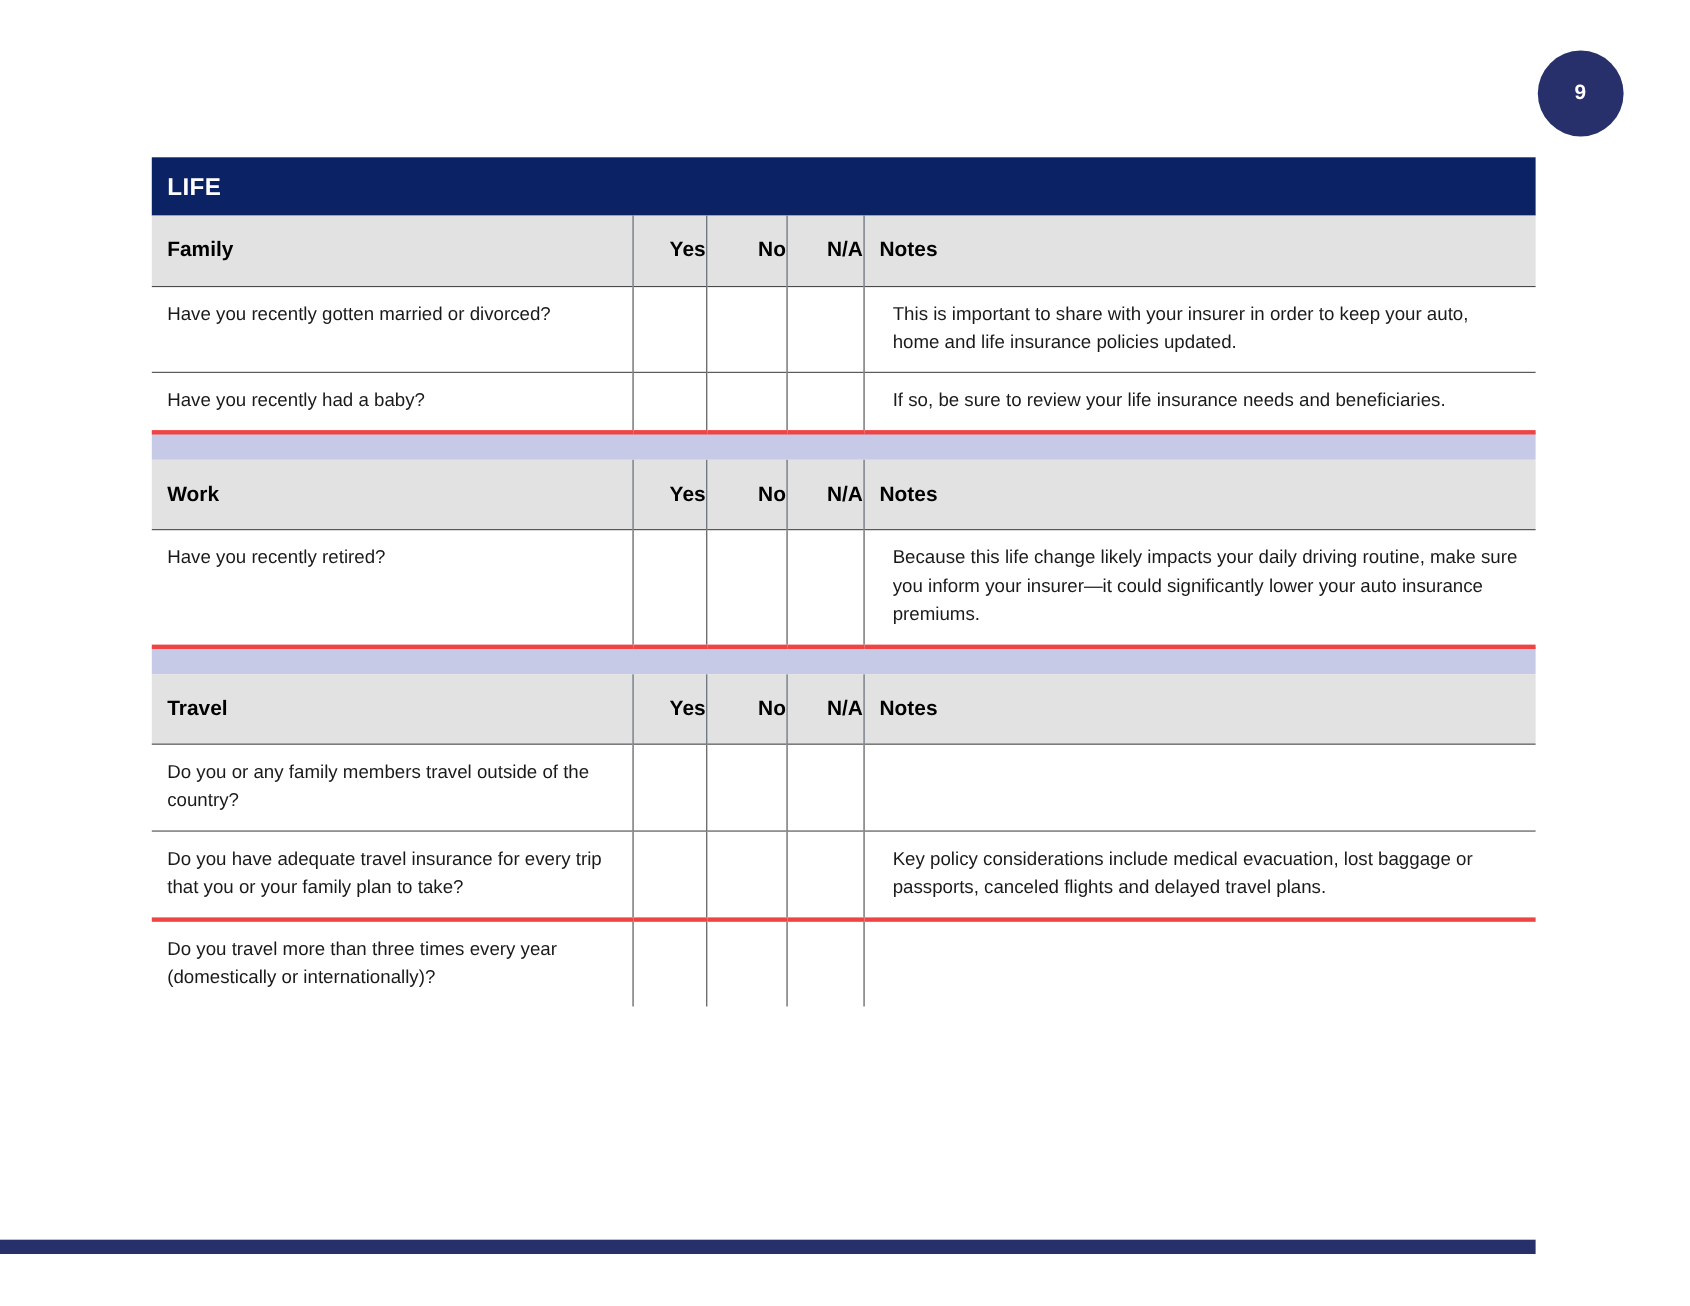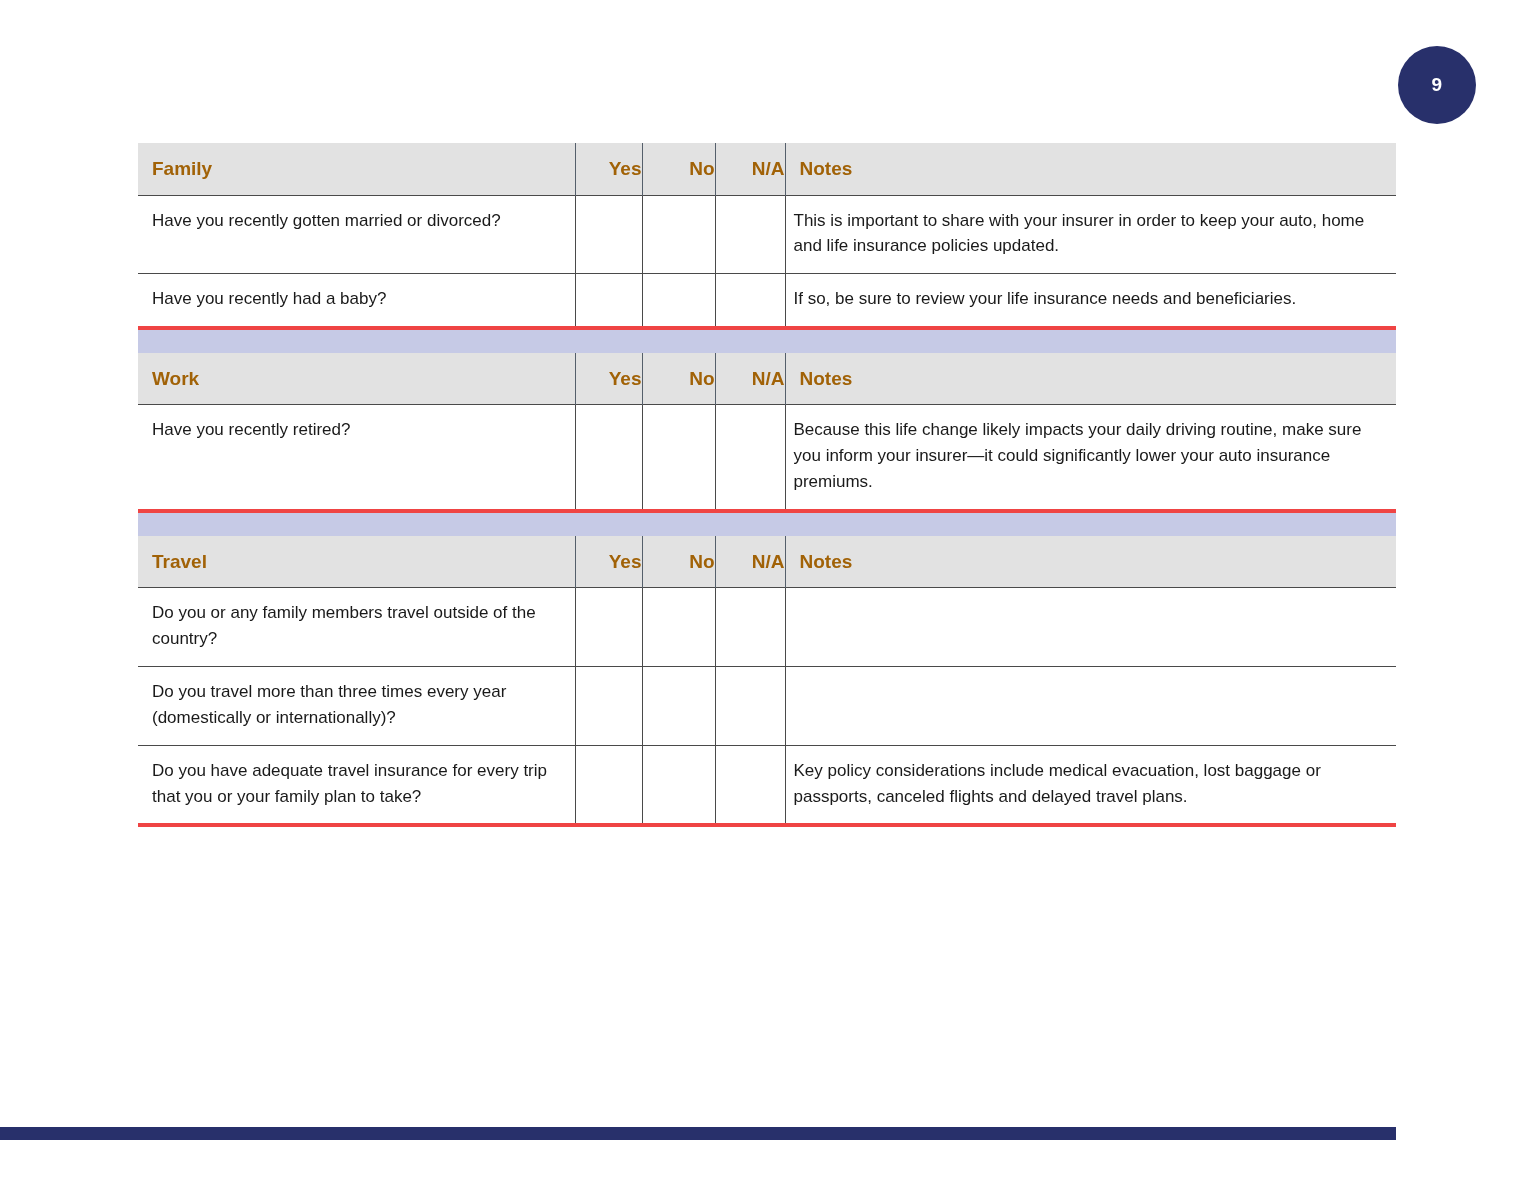--- a/index.html
+++ b/index.html
@@ -65,22 +65,22 @@
   col.c-question { width: 437px; }
   col.c-yes      { width: 67px;  }
   col.c-no       { width: 73px;  }
   col.c-na       { width: 70px;  }
   col.c-notes    { width: 611px; }
 
   tr.section-head > th {
     background: #e2e2e2;
     font-size: 19px;
     font-weight: bold;
-    color: #a16207;
-    height: 52px;
+    color: #000000;
+    height: 64px;
     padding: 0 14px;
     box-sizing: border-box;
     border-left: 1px solid #555f6b;
     vertical-align: middle;
   }
   tr.section-head > th.first { border-left: none; text-align: left; }
   tr.section-head > th.mid   { text-align: right; padding: 0; }
   tr.section-head > th.notes { text-align: left; }
 
   tr.q-row > td {
@@ -90,21 +90,21 @@
     color: #1a1a1a;
     line-height: 1.52;
     vertical-align: top;
     padding: 12px 14px 14px 14px;
     box-sizing: border-box;
     background: #ffffff;
     margin-top: 12px;
   }
   tr.q-row > td.q-text   { border-left: none; }
   tr.q-row > td.mark     { padding: 0; }
-  tr.q-row > td.q-notes  { padding-left: 8px; }
+  tr.q-row > td.q-notes  { padding-left: 26px; }
   tr.q-row.last > td     { border-bottom: 4px solid #ef4444; }
 
   tr.spacer > td {
     background: #c6cae6;
     height: 23px;
     padding: 0;
     border: none;
   }
 
   
@@ -119,20 +119,23 @@
 </style>
 </head>
 <body>
 
 <div class="page-badge">
   <span>9</span>
 </div>
 
 <div class="sheet">
 
+  <div class="band">
+    <span class="band-title">LIFE</span>
+  </div>
 
   <table class="checklist">
     <colgroup>
       <col class="c-question">
         <col class="c-yes">
         <col class="c-no">
         <col class="c-na">
         <col class="c-notes">
     </colgroup>
     <tbody>
@@ -195,33 +198,33 @@
       </tr>
 
       <tr class="q-row">
         <td class="q-text">Do you or any family members travel outside of the country?</td>
         <td class="mark"></td>
         <td class="mark"></td>
         <td class="mark"></td>
         <td class="q-notes"></td>
       </tr>
 
+      <tr class="q-row last">
+        <td class="q-text">Do you have adequate travel insurance for every trip that you or your family plan to take?</td>
+        <td class="mark"></td>
+        <td class="mark"></td>
+        <td class="mark"></td>
+        <td class="q-notes">Key policy considerations include medical evacuation, lost baggage or passports, canceled flights and delayed travel plans.</td>
+      </tr>
+
       <tr class="q-row">
         <td class="q-text">Do you travel more than three times every year (domestically or internationally)?</td>
         <td class="mark"></td>
         <td class="mark"></td>
         <td class="mark"></td>
         <td class="q-notes"></td>
-      </tr>
-
-      <tr class="q-row last">
-        <td class="q-text">Do you have adequate travel insurance for every trip that you or your family plan to take?</td>
-        <td class="mark"></td>
-        <td class="mark"></td>
-        <td class="mark"></td>
-        <td class="q-notes">Key policy considerations include medical evacuation, lost baggage or passports, canceled flights and delayed travel plans.</td>
       </tr>
 
     </tbody>
   </table>
 </div>
 
 <div class="footer-rule"></div>
 
 </body></html>

